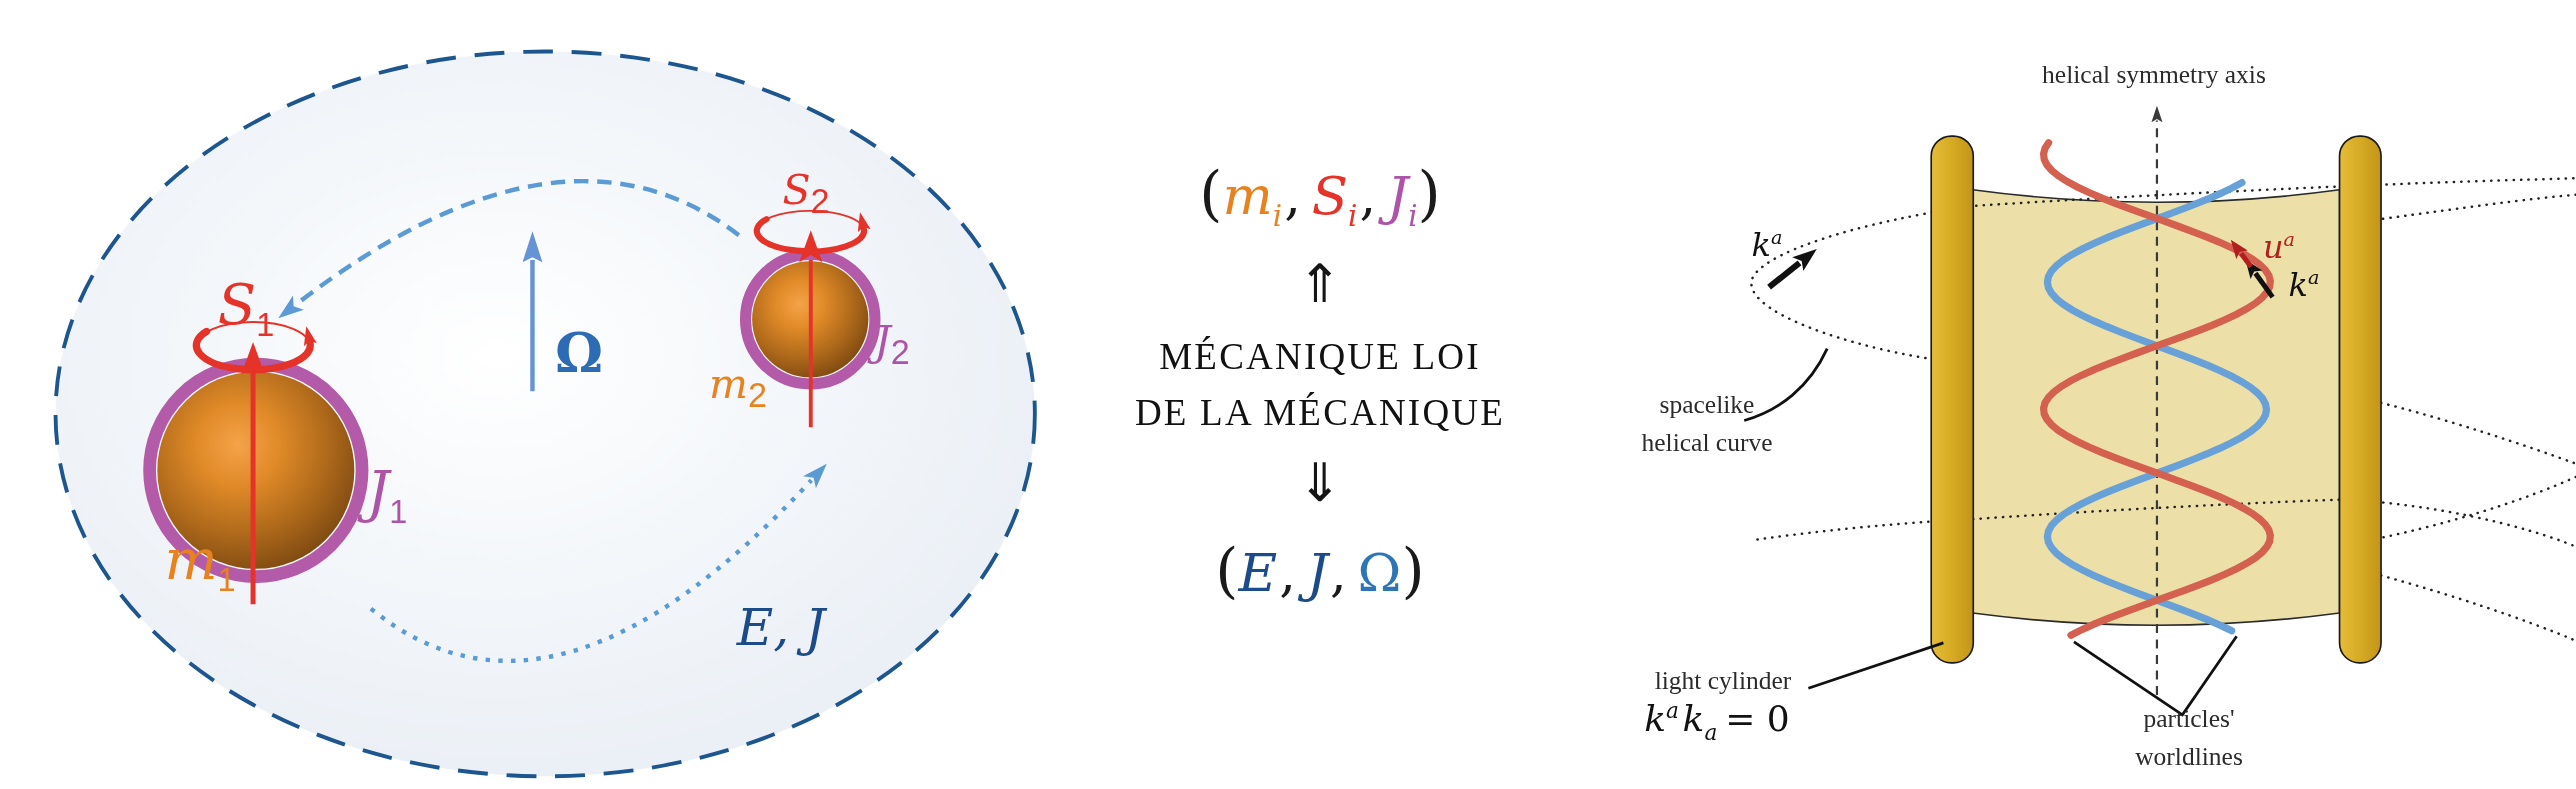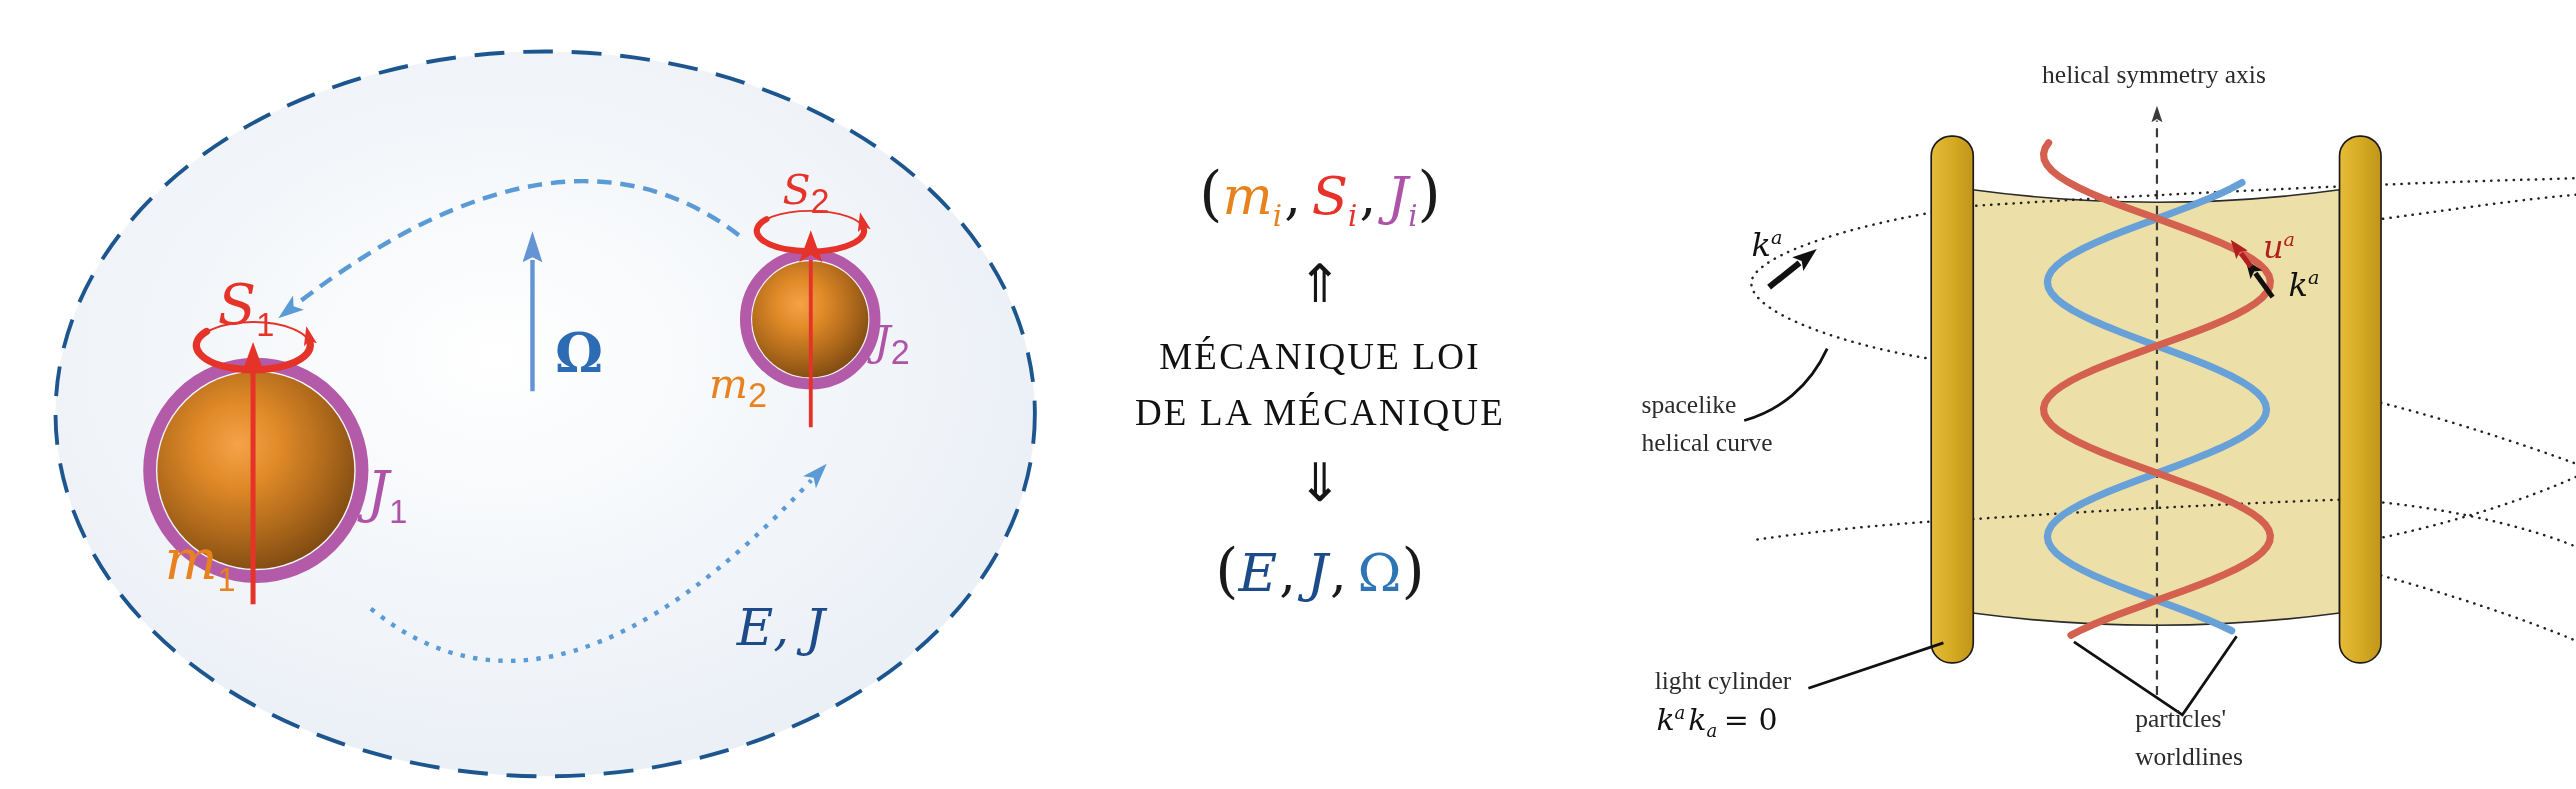--- a/index.html
+++ b/index.html
@@ -24,24 +24,24 @@
   .body-label-sm{font-size:41px;}
   .omega-label{font-size:54px;font-weight:600;font-family:"DejaVu Serif",serif;}
   .ej-label{font-size:50px;}
   .tuple{font-size:53px;font-family:"DejaVu Serif",serif;color:var(--ink);}
   .tuple .paren{font-size:1.12em;font-family:"DejaVu Serif",serif;}
   .tuple sub{font-size:.55em;}
   .tuple .sep{margin:0 .20em 0 .04em;}
   .dbl-arrow{font-size:53px;font-family:"DejaVu Sans",sans-serif;color:#151515;}
   .law{font-size:37px;font-family:"Liberation Serif",serif;color:#111;letter-spacing:2.2px;}
   .rp-label{font-size:25.5px;}
-  .rp-center{line-height:1.5;}
+  .rp-center{text-align:center;line-height:1.5;}
   .vec{font-size:32px;}
   .vec sup{font-size:.6em;}
-  .formula{font-size:30px;color:#111;}
+  .formula{font-size:36px;color:#111;}
   .formula sup,.formula sub{font-size:.6em;}
   .formula .ksp{margin-left:.10em;}
   .formula .eq{margin-left:.22em;font-style:normal;}
   svg .dotted{fill:none;stroke:#222;stroke-width:4.5;stroke-dasharray:0.5 13;stroke-linecap:round;}
 </style>
 </head>
 <body>
 
 <div id="canvas">
 

